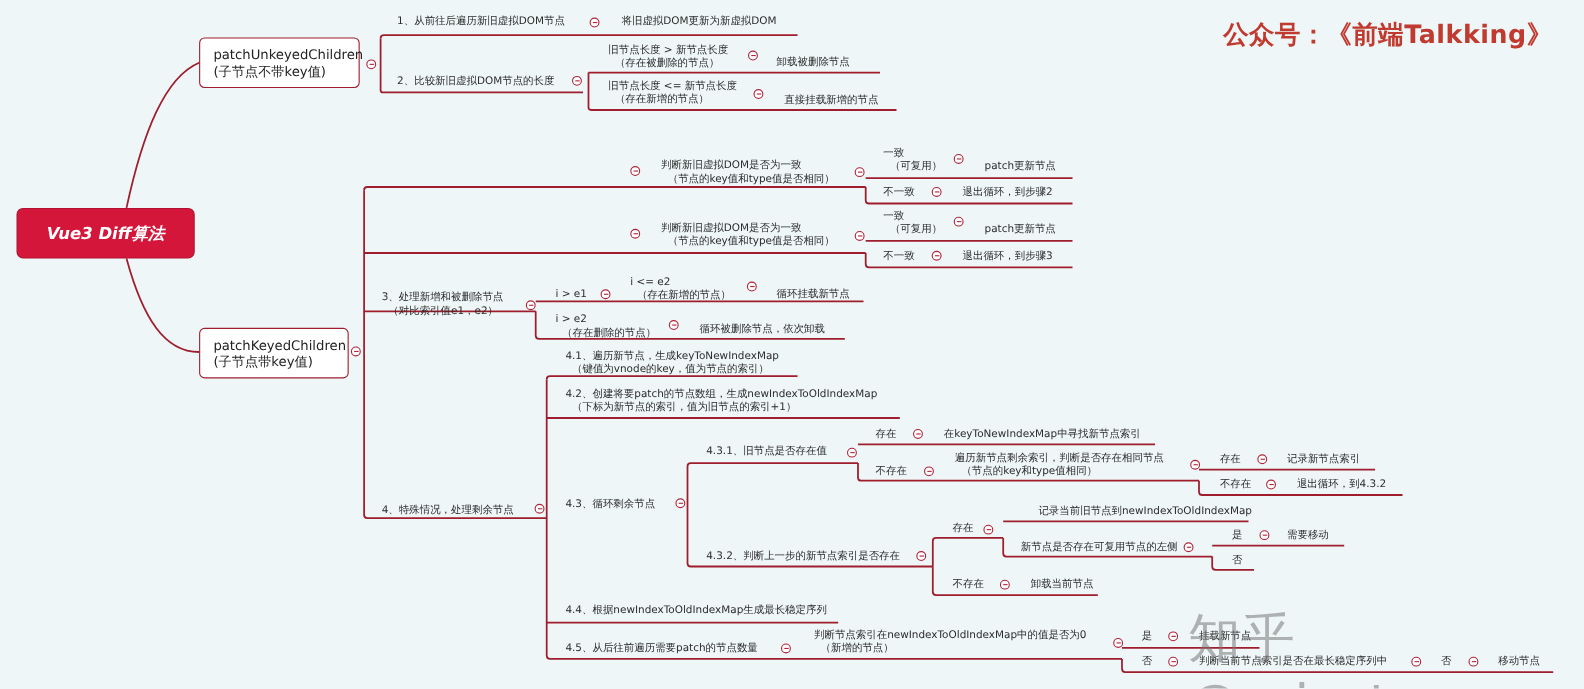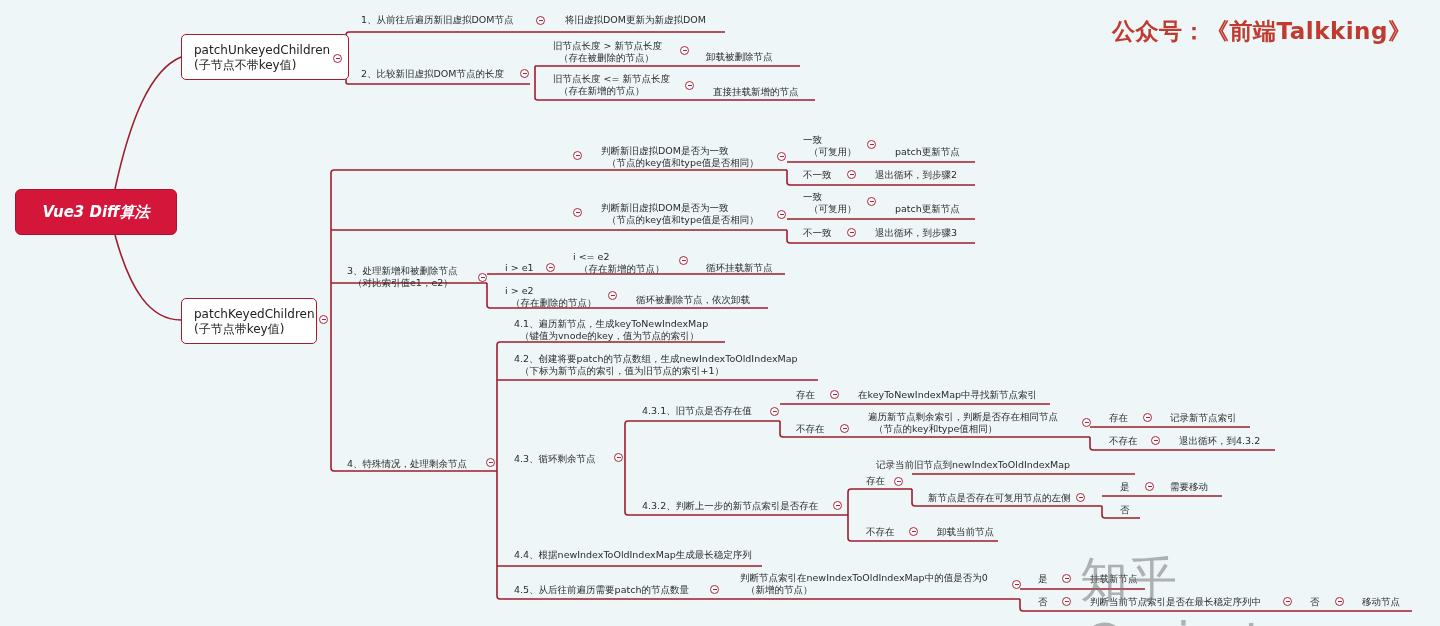--- a/index.html
+++ b/index.html
@@ -79,21 +79,21 @@
     <path d="M1020 589 L 1145 589"></path>
   </g>
 </svg>
 
 <div class="brand">公众号：《前端Talkking》</div>
 
 <div class="root">
       <span>Vue3 Diff算法</span>
     </div>
 
-<div class="box" style="left:181px;top:34px;width:168px;height:46px;padding:8px 12px;">
+<div class="box" style="left:181px;top:34px;width:146px;height:46px;padding:8px 12px;">
   <div>patchUnkeyedChildren</div>
   <div>(子节点不带key值)</div>
 </div>
 <div class="c" style="left:333px;top:54px"></div>
 
 <div class="t" style="left:361px;top:14px">1、从前往后遍历新旧虚拟DOM节点</div>
 <div class="c" style="left:536px;top:16px"></div>
 <div class="t" style="left:565px;top:14px">将旧虚拟DOM更新为新虚拟DOM</div>
 
 <div class="t" style="left:361px;top:68px">2、比较新旧虚拟DOM节点的长度</div>
@@ -202,21 +202,21 @@
 <div class="c" style="left:1143px;top:413px"></div>
 <div class="t" style="left:1170px;top:412px">记录新节点索引</div>
 <div class="t" style="left:1109px;top:435px">不存在</div>
 <div class="c" style="left:1151px;top:436px"></div>
 <div class="t" style="left:1179px;top:435px">退出循环，到4.3.2</div>
 
 <div class="t" style="left:642px;top:500px">4.3.2、判断上一步的新节点索引是否存在</div>
 <div class="c" style="left:833px;top:501px"></div>
 <div class="t" style="left:866px;top:475px">存在</div>
 <div class="c" style="left:894px;top:477px"></div>
-<div class="t" style="left:876px;top:459px">记录当前旧节点到newIndexToOldIndexMap</div>
+<div class="t" style="left:944px;top:459px">记录当前旧节点到newIndexToOldIndexMap</div>
 <div class="t" style="left:928px;top:492px">新节点是否存在可复用节点的左侧</div>
 <div class="c" style="left:1076px;top:493px"></div>
 <div class="t" style="left:1120px;top:481px">是</div>
 <div class="c" style="left:1145px;top:482px"></div>
 <div class="t" style="left:1170px;top:481px">需要移动</div>
 <div class="t" style="left:1120px;top:504px">否</div>
 <div class="t" style="left:866px;top:526px">不存在</div>
 <div class="c" style="left:909px;top:527px"></div>
 <div class="t" style="left:937px;top:526px">卸载当前节点</div>
 

